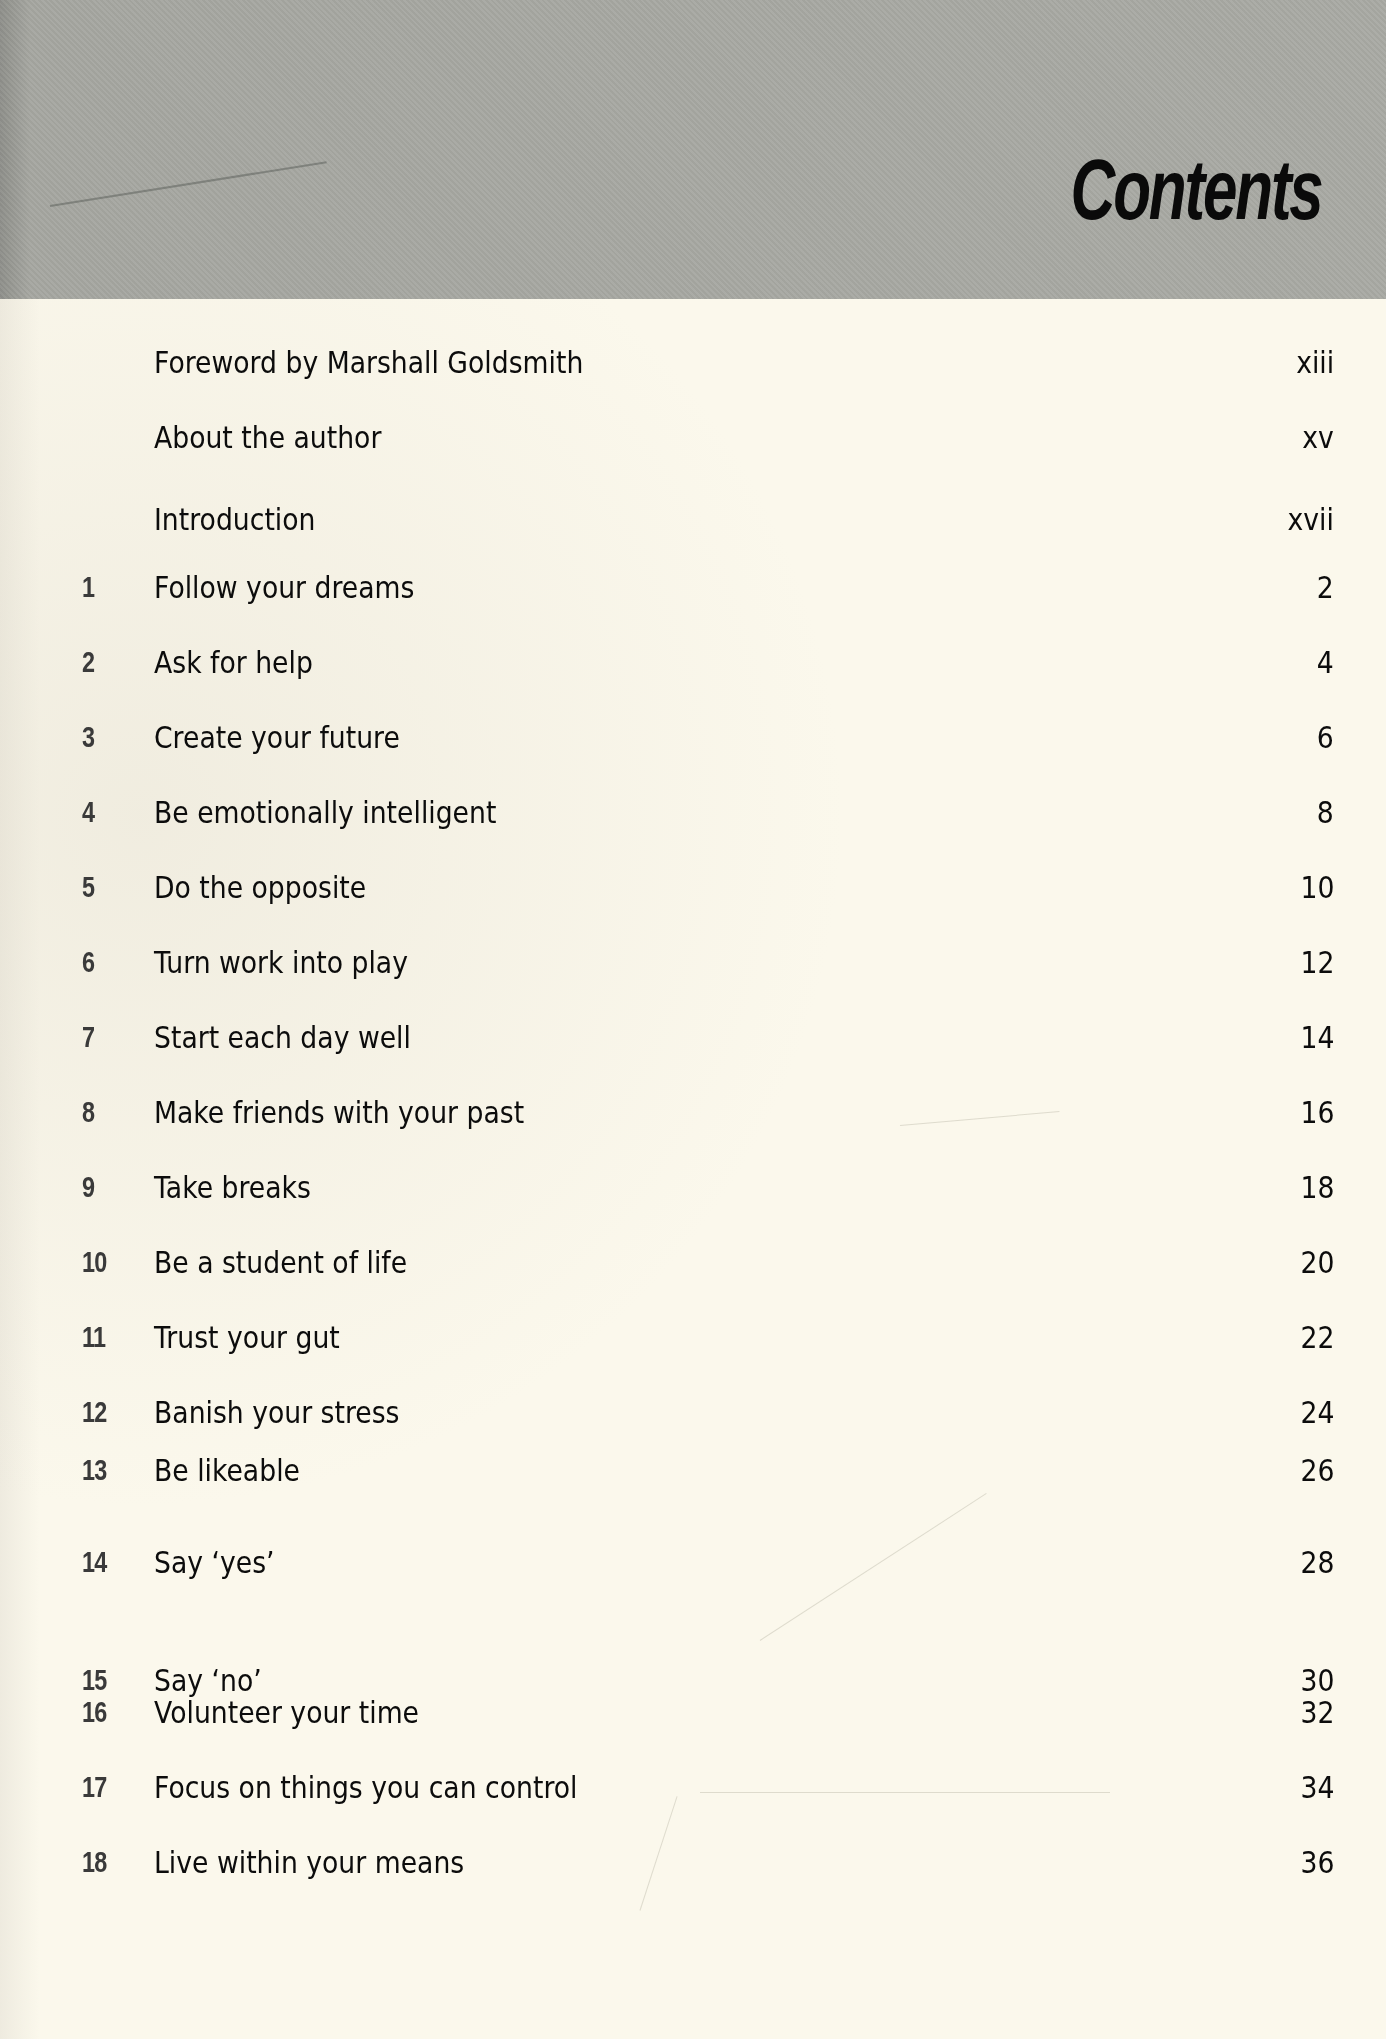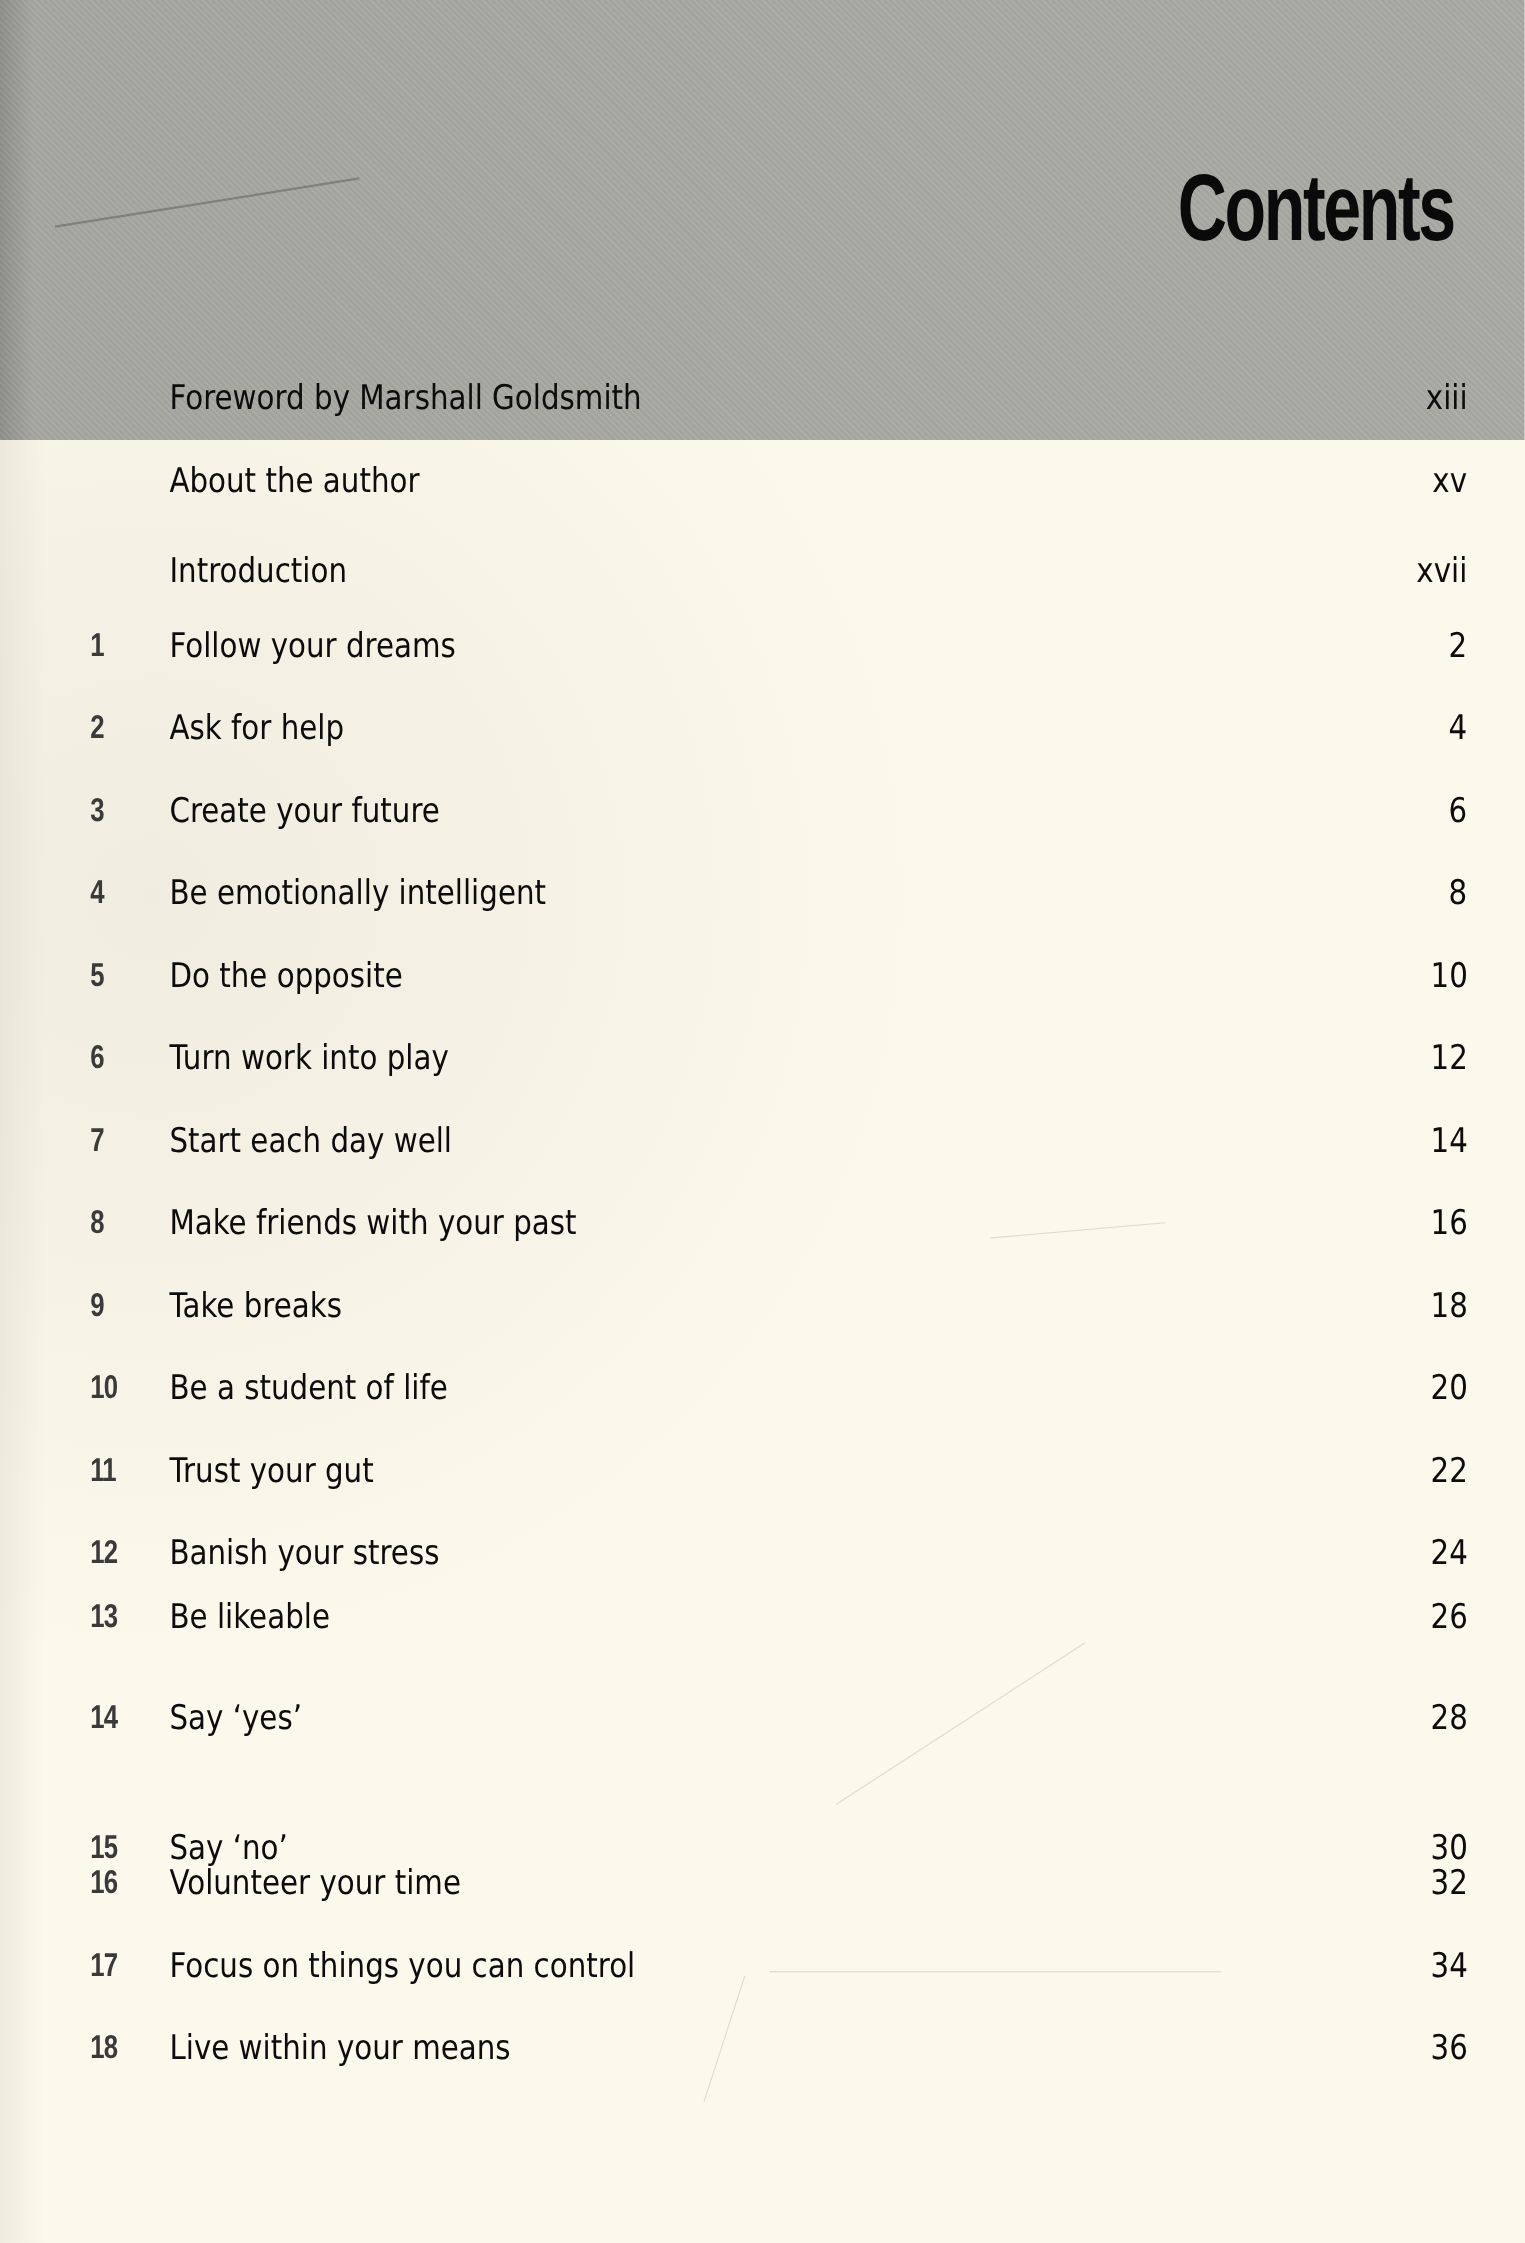--- a/index.html
+++ b/index.html
@@ -20,25 +20,26 @@
       inset: 0;
       background:
         radial-gradient(ellipse at 10% 40%, rgba(220,215,200,0.35), transparent 40%),
         linear-gradient(90deg, rgba(200,195,185,0.25) 0px, rgba(251,248,236,0) 40px),
         #fbf8ec;
     }
     .header-band {
       position: absolute;
       left: 0; top: 0;
       width: 1386px;
-      height: 400px;
+      height: 299px;
       background: #a7a8a2;
       background-image:
         repeating-linear-gradient(45deg, rgba(255,255,255,0.04) 0 2px, rgba(0,0,0,0.03) 2px 4px),
         linear-gradient(90deg, #8f908b 0px, #a6a7a1 30px, #a9aaa4 100%);
+      font-style: italic;
     }
     .header-scratch {
       position: absolute;
       left: 50px; top: 205px;
       width: 280px; height: 2px;
       background: rgba(80,85,80,0.45);
       transform: rotate(-9deg);
       transform-origin: left center;
     }
     .title {

